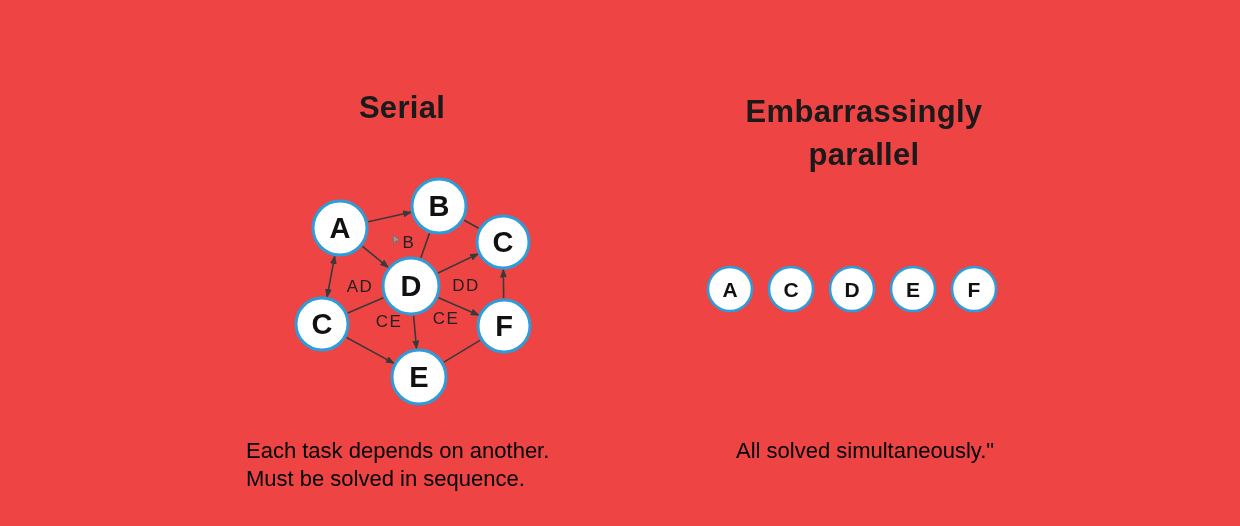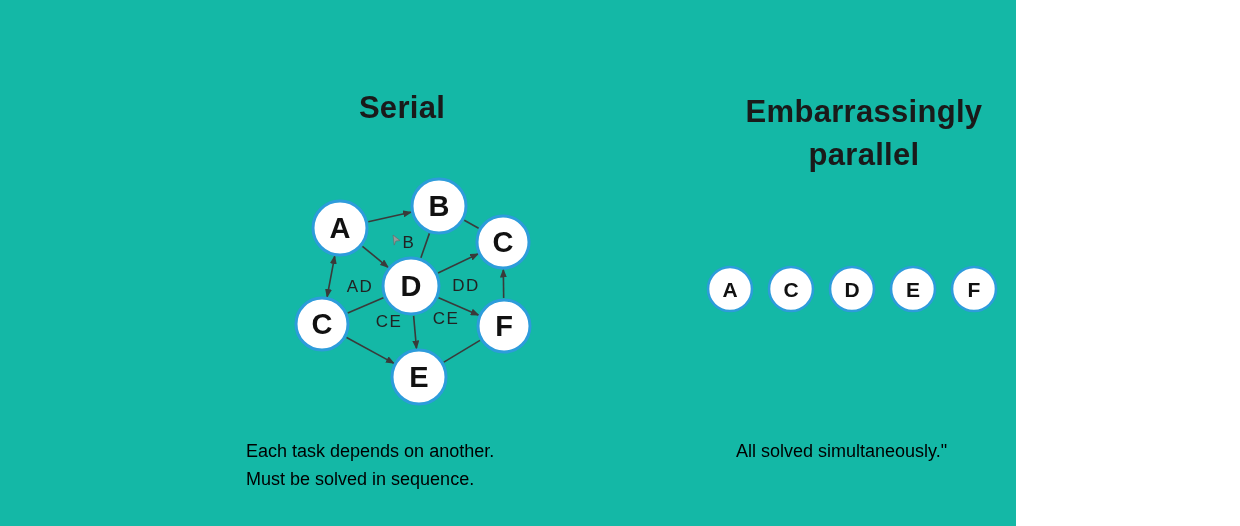--- a/index.html
+++ b/index.html
@@ -1,27 +1,27 @@
 <!DOCTYPE html>
 <html><head>
 <meta charset="utf-8">
 <style>
   html,body{margin:0;padding:0;background:#fff;}
   #stage{
-    position:relative;width:1016px;height:526px;background:#14b8a6;overflow:hidden;
+    position:relative;width:1240px;height:526px;background:#ef4444;overflow:hidden;
     font-family:"Liberation Sans", sans-serif;color:#111;
   }
   .panel-title{
     position:absolute;text-align:center;font-weight:bold;font-size:31px;line-height:43px;
     color:#1a1a1a;letter-spacing:.3px;
   }
   #serial-title{left:252px;top:86px;width:300px;}
   #parallel-title{left:664px;top:66px;width:400px;margin-top:24px;}
   .caption{
-    position:absolute;font-size:18px;line-height:28px;color:#000;text-align:left;white-space:nowrap;
+    position:absolute;font-size:22px;line-height:28px;color:#000;text-align:left;white-space:nowrap;
   }
   #caption-left{left:246px;top:437px;}
   #caption-right{left:736px;top:437px;}
   svg{position:absolute;overflow:visible;}
   #serial-graph{left:280px;top:160px;}
   #parallel-row{left:700px;top:256px;}
   svg text{font-family:"Liberation Sans", sans-serif;}
   .node-letter{font-weight:bold;}
   .edge-label{letter-spacing:1.5px;}
 </style>

